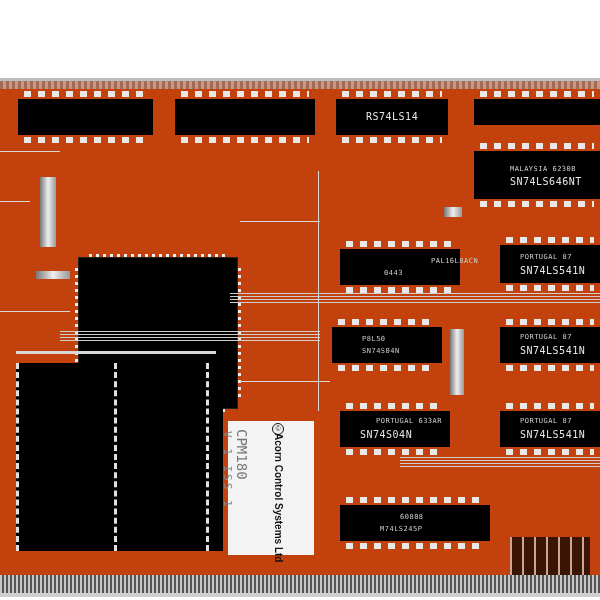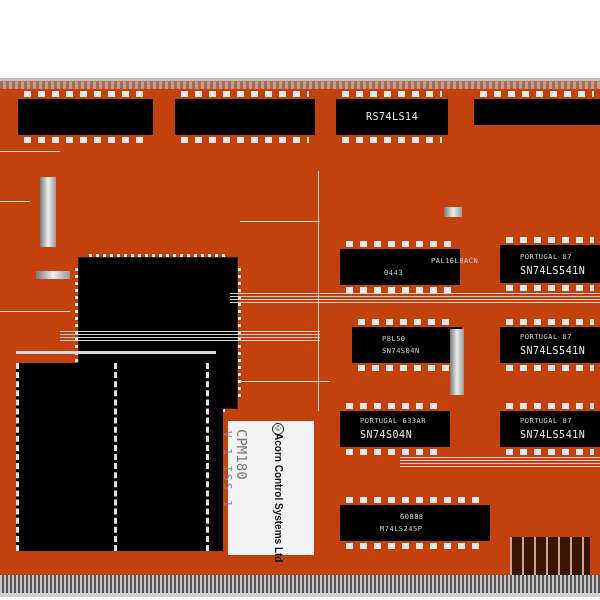--- a/index.html
+++ b/index.html
@@ -42,20 +42,26 @@
   <div class="chip" style="left:175px;top:18px;width:140px;height:36px;">
     <div class="pins-top"></div>
       <div class="pins-bot"></div>
     <span class="lbl small" style="left:40px;top:10px;"></span>
   </div>
   <div class="chip" style="left:336px;top:18px;width:112px;height:36px;">
     <div class="pins-top"></div>
       <div class="pins-bot"></div>
     <span class="lbl" style="left:30px;top:12px;">RS74LS14</span>
   </div>
+  <div class="chip" style="left:474px;top:70px;width:126px;height:48px;">
+    <div class="pins-top"></div>
+      <div class="pins-bot"></div>
+    <span class="lbl small" style="left:36px;top:14px;">MALAYSIA  6230B</span>
+    <span class="lbl" style="left:36px;top:25px;">SN74LS646NT</span>
+  </div>
   <div class="chip" style="left:474px;top:18px;width:126px;height:26px;">
     <div class="pins-top"></div>
   </div>
 
   <div class="plcc">
     <div class="edge-t"></div>
       <div class="edge-b"></div>
       <div class="edge-l"></div>
       <div class="edge-r"></div>
   </div>
@@ -69,37 +75,37 @@
   <div class="chip" style="left:500px;top:164px;width:100px;height:38px;">
     <div class="pins-top"></div>
       <div class="pins-bot"></div>
     <span class="lbl small" style="left:20px;top:8px;">PORTUGAL 87</span>
     <span class="lbl" style="left:20px;top:20px;">SN74LS541N</span>
   </div>
 
   <div class="bus" style="left:230px;top:212px;width:370px;"></div>
   <div class="bus" style="left:60px;top:250px;width:260px;"></div>
 
-  <div class="chip" style="left:352px;top:246px;width:110px;height:36px;">
+  <div class="chip" style="left:332px;top:246px;width:110px;height:36px;">
     <div class="pins-top"></div>
       <div class="pins-bot"></div>
     <span class="lbl small" style="left:30px;top:8px;">P8L50</span>
     <span class="lbl small" style="left:30px;top:20px;">SN74S04N</span>
   </div>
   <div class="chip" style="left:500px;top:246px;width:100px;height:36px;">
     <div class="pins-top"></div>
       <div class="pins-bot"></div>
     <span class="lbl small" style="left:20px;top:6px;">PORTUGAL 87</span>
     <span class="lbl" style="left:20px;top:18px;">SN74LS541N</span>
   </div>
 
   <div class="chip" style="left:340px;top:330px;width:110px;height:36px;">
     <div class="pins-top"></div>
       <div class="pins-bot"></div>
-    <span class="lbl small" style="left:20px;top:6px;">PORTUGAL 633AR</span>
+    <span class="lbl small" style="left:36px;top:6px;">PORTUGAL 633AR</span>
     <span class="lbl" style="left:20px;top:18px;">SN74S04N</span>
   </div>
   <div class="chip" style="left:500px;top:330px;width:100px;height:36px;">
     <div class="pins-top"></div>
       <div class="pins-bot"></div>
     <span class="lbl small" style="left:20px;top:6px;">PORTUGAL 87</span>
     <span class="lbl" style="left:20px;top:18px;">SN74LS541N</span>
   </div>
 
   <div class="bus" style="left:400px;top:376px;width:200px;"></div>

